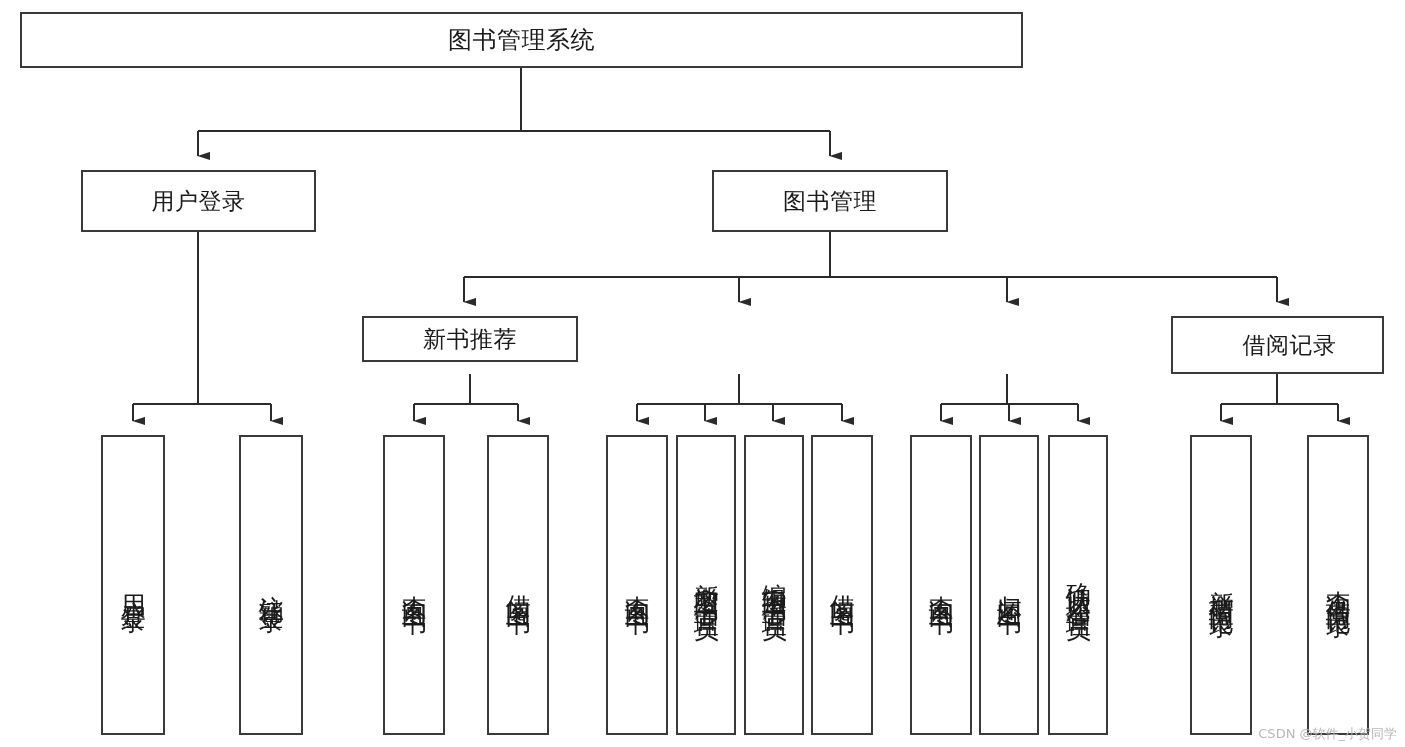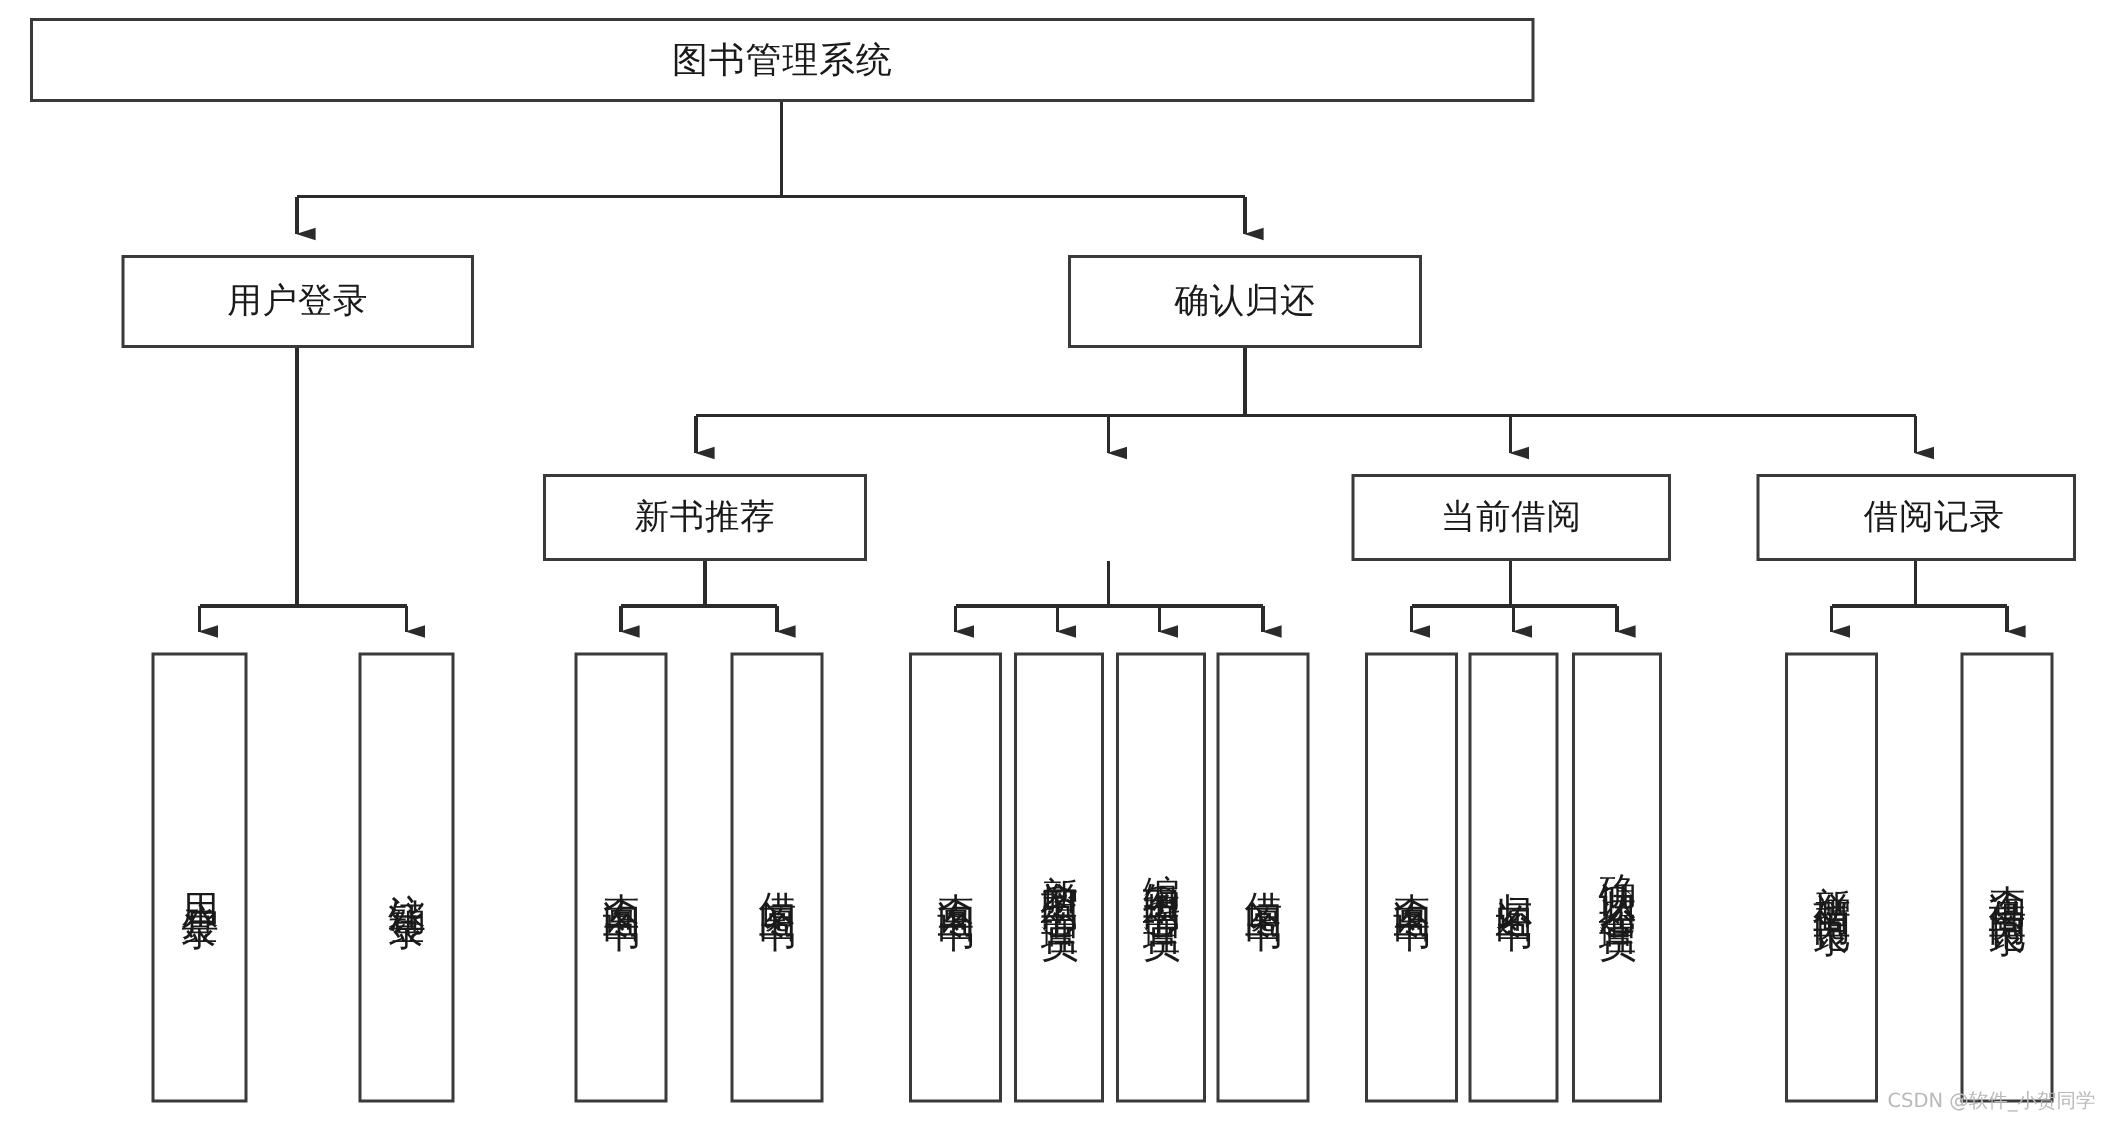--- a/index.html
+++ b/index.html
@@ -132,31 +132,28 @@
 
   <div class="node h root" style="left:20px; top:12px; width:1003px; height:56px;">
     <span class="lbl">图书管理系统</span>
   </div>
 
   <div class="node h" style="left:81px; top:170px; width:235px; height:62px;">
     <span class="lbl">用户登录</span>
   </div>
 
   <div class="node h" style="left:712px; top:170px; width:236px; height:62px;">
-    <span class="lbl">确认归还</span>
-  </div>
-
-  <div class="node h" style="left:362px; top:316px; width:216px; height:58px;">
+    <span class="lbl">图书管理</span>
+  </div>
+
+  <div class="node h" style="left:362px; top:316px; width:216px; height:46px;">
     <span class="lbl">新书推荐</span>
   </div>
 
 
-  <div class="node h" style="left:901px; top:316px; width:213px; height:58px;">
-    <span class="lbl">当前借阅</span>
-  </div>
 
   <div class="node h" style="left:1171px; top:316px; width:213px; height:58px;padding-left:24px;">
     <span class="lbl">借阅记录</span>
   </div>
 
   <div class="node v" style="left:101px; top:435px; width:64px; height:300px;">
     <span class="lbl">用户登录</span>
   </div>
 
   <div class="node v" style="left:239px; top:435px; width:64px; height:300px;">

